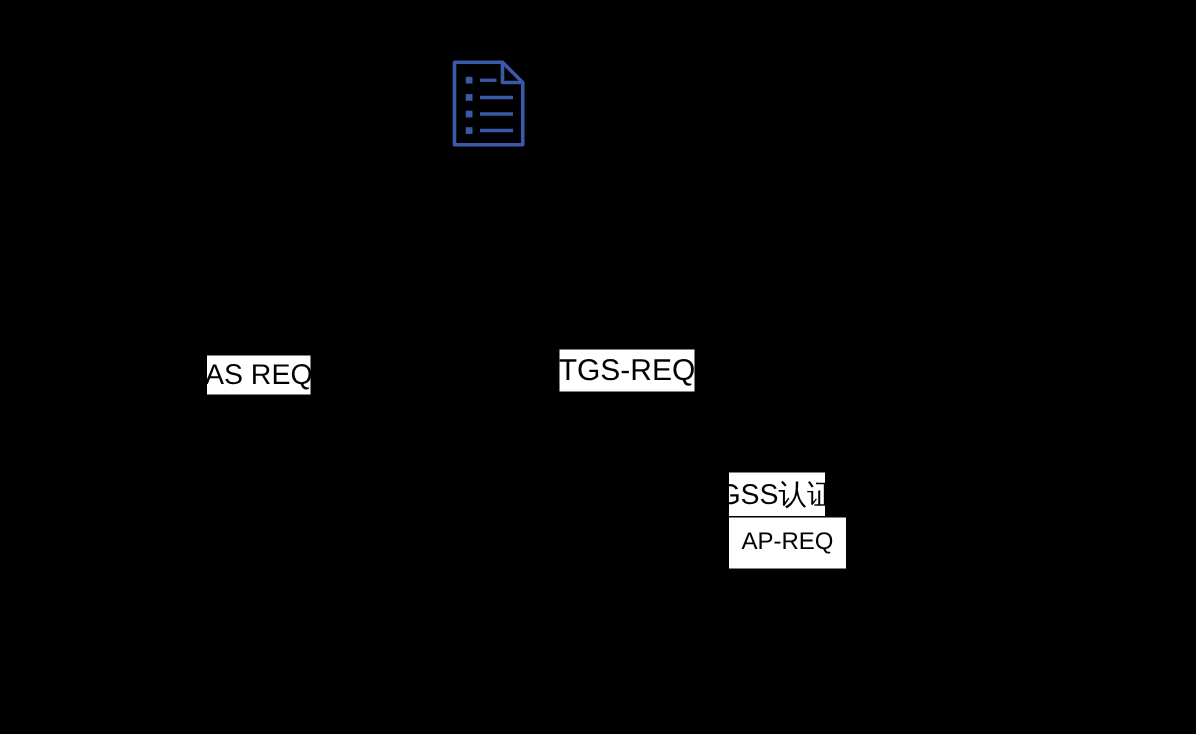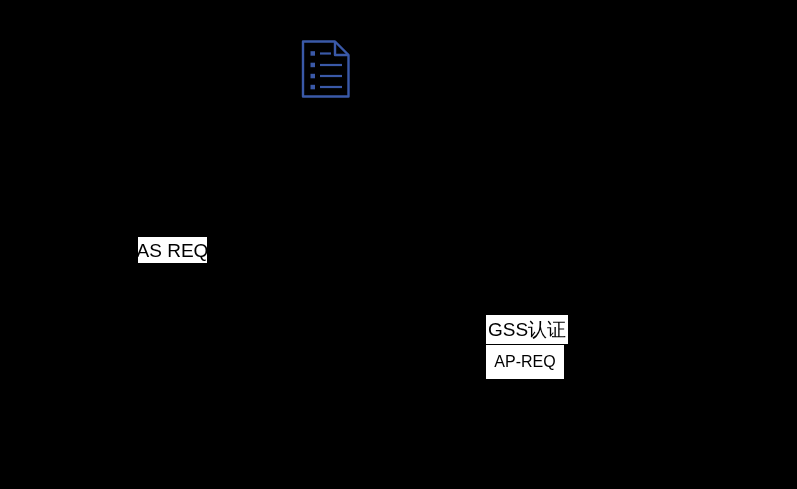--- a/index.html
+++ b/index.html
@@ -49,21 +49,21 @@
   }
   .label-group {
     position: absolute;
     left: 486px;
     top: 315px;
   }
   .label-gss-line1 {
     position: relative;
     background: #ffffff;
     color: #000000;
-    width: 82px;
+    width: 64px;
     height: 29px;
     font-size: 19px;
     display: flex;
     align-items: center;
     justify-content: center;
     white-space: nowrap;
     margin-bottom: 1px;
   }
   .label-gss-line2 {
     position: relative;
@@ -95,19 +95,20 @@
     <rect x="10.5" y="44.8" width="4.5" height="4.5" fill="#3a59a8"></rect>
 
     <path d="M20 13.5 H31" fill="none" stroke-width="2.2" stroke="#3a59a8"></path>
     <path d="M20 25 H42" fill="none" stroke-width="2.2" stroke="#3a59a8"></path>
     <path d="M20 36 H42" fill="none" stroke-width="2.2" stroke="#3a59a8"></path>
     <path d="M20 47 H42" fill="none" stroke-width="2.2" stroke="#3a59a8"></path>
   </svg>
 
   <div class="label label-as-req">AS REQ</div>
 
+  <div class="label label-tgs-req">TGS-REQ</div>
 
   <div class="label-group">
     <div class="label-gss-line1">GSS认证</div>
     <div class="label-gss-line2">AP-REQ</div>
   </div>
 
 </div>
 
 </body></html>

